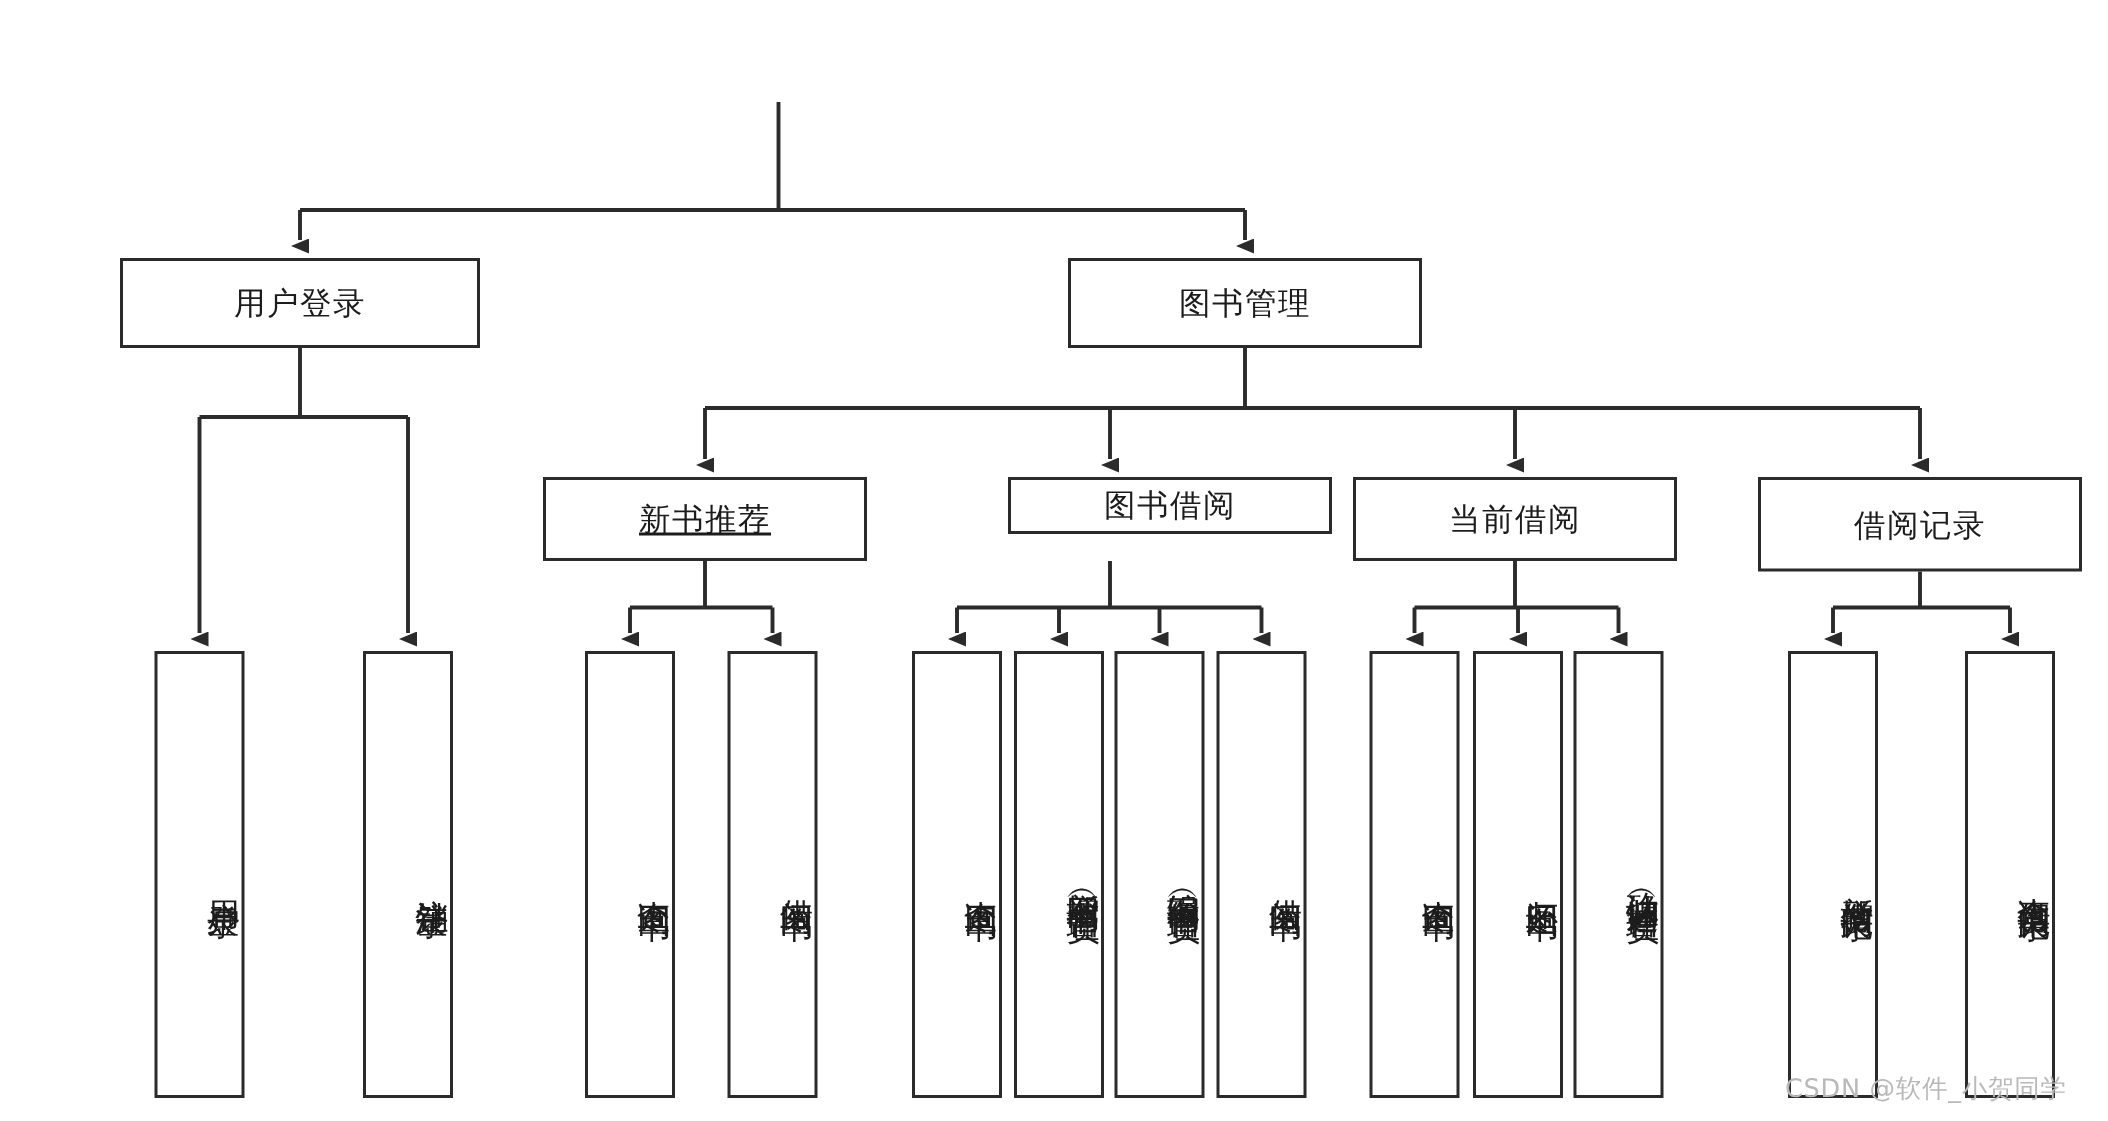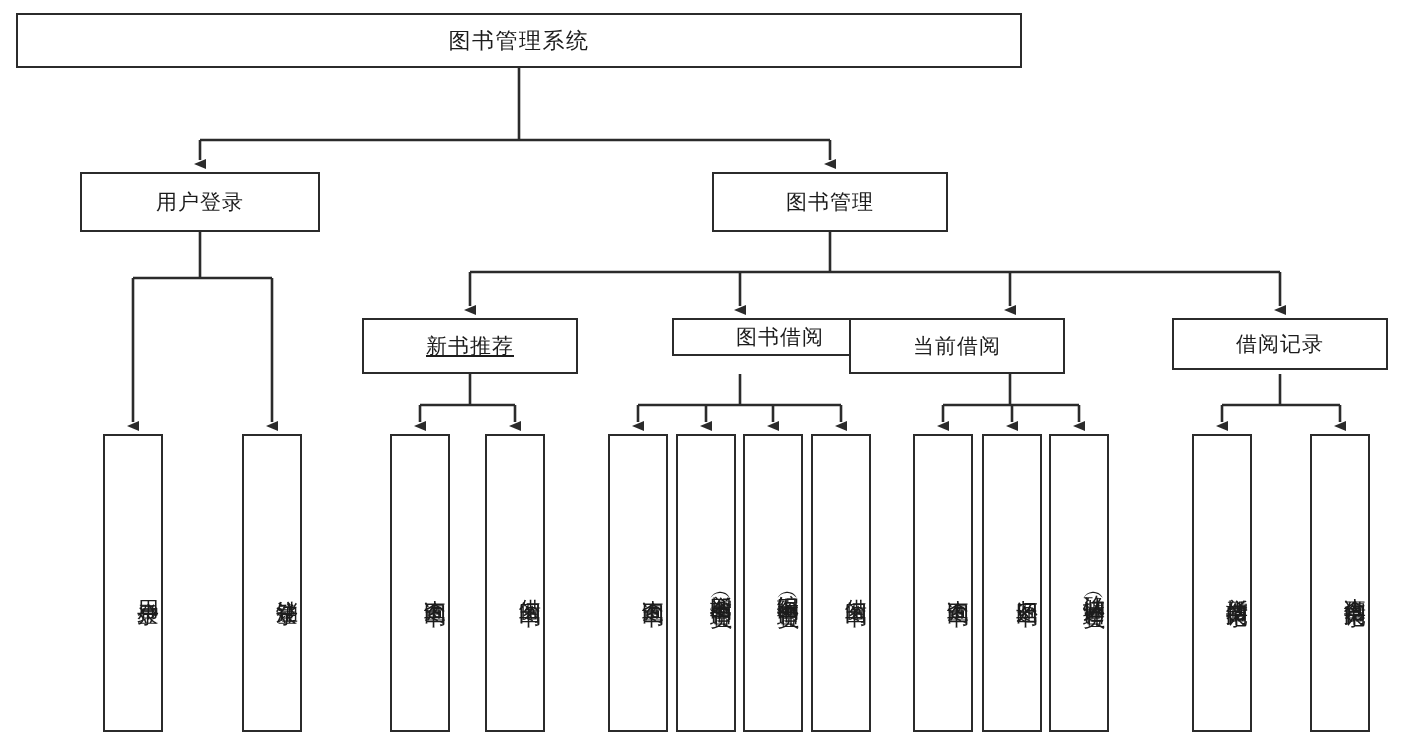--- a/index.html
+++ b/index.html
@@ -92,43 +92,40 @@
       <path d="M1012,405 L1012,422" marker-end="url(#arrow)"></path>
       <path d="M1079,405 L1079,422" marker-end="url(#arrow)"></path>
 
       <path d="M1280,374 L1280,405"></path>
       <path d="M1222,405 L1340,405"></path>
       <path d="M1222,405 L1222,422" marker-end="url(#arrow)"></path>
       <path d="M1340,405 L1340,422" marker-end="url(#arrow)"></path>
     </g>
   </svg>
 
-  <div class="node title" id="root-node" style="left: 16px; top: 13px; width: 1006px; height: 55px;">
-    <span>图书管理系统</span>
-  </div>
 
   <div id="level2-layer">
       <div class="node horiz" style="left: 80px; top: 172px; width: 240px; height: 60px;">
         <span>用户登录</span>
       </div>
       <div class="node horiz" style="left: 712px; top: 172px; width: 236px; height: 60px; font-family: Liberation Serif, serif;">
         <span>图书管理</span>
       </div>
     </div>
   <div id="level3-layer">
       <div class="node horiz" style="left: 362px; top: 318px; width: 216px; height: 56px; text-decoration: underline;">
         <span>新书推荐</span>
       </div>
       <div class="node horiz" style="left: 632px; top: 318px; width: 216px; height: 38px; margin-left: 40px;">
         <span>图书借阅</span>
       </div>
-      <div class="node horiz" style="left: 849px; top: 318px; width: 216px; height: 56px; text-align: center;">
+      <div class="node horiz" style="left: 902px; top: 318px; width: 216px; height: 56px; text-align: center;">
         <span>当前借阅</span>
       </div>
-      <div class="node horiz" style="left: 1172px; top: 318px; width: 216px; height: 52px;">
+      <div class="node horiz" style="left: 1172px; top: 318px; width: 216px; height: 63px;">
         <span>借阅记录</span>
       </div>
     </div>
   <div id="leaf-layer">
       <div class="node leaf" style="left: 103px; top: 434px; width: 60px; height: 298px;">
         <span class="vtext">用户登录</span>
       </div>
       <div class="node leaf" style="left: 242px; top: 434px; width: 60px; height: 298px;">
         <span class="vtext">注销登录</span>
       </div>
@@ -160,13 +157,14 @@
         <span class="vtext">确认归还（管理员）</span>
       </div>
       <div class="node leaf" style="left: 1192px; top: 434px; width: 60px; height: 298px;">
         <span class="vtext">新增借阅记录</span>
       </div>
       <div class="node leaf" style="left: 1310px; top: 434px; width: 60px; height: 298px;">
         <span class="vtext">查询借阅记录</span>
       </div>
     </div>
 
+  <div class="watermark" id="watermark" style="left: 1190px; top: 714px;">CSDN @软件_小贺同学</div>
 </div>
 
 </body></html>

